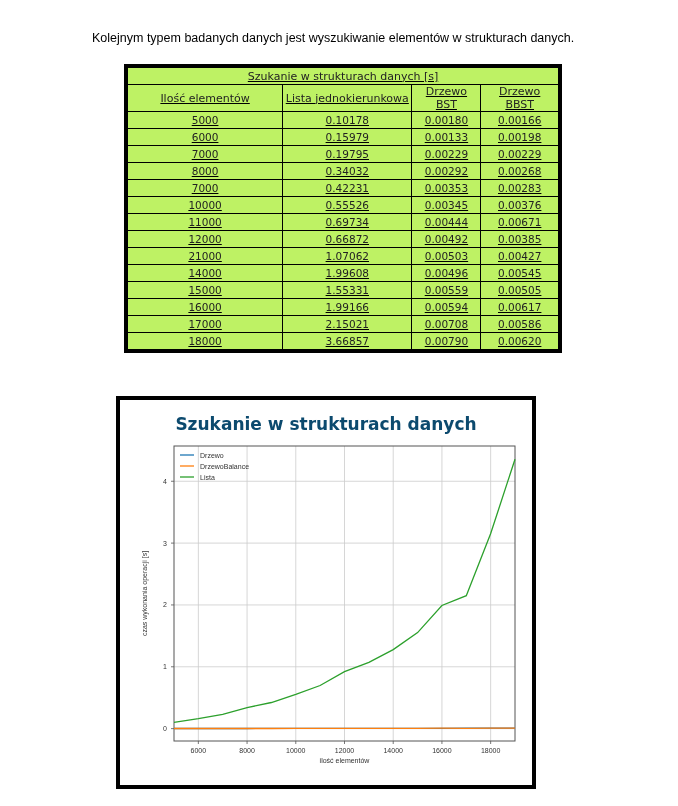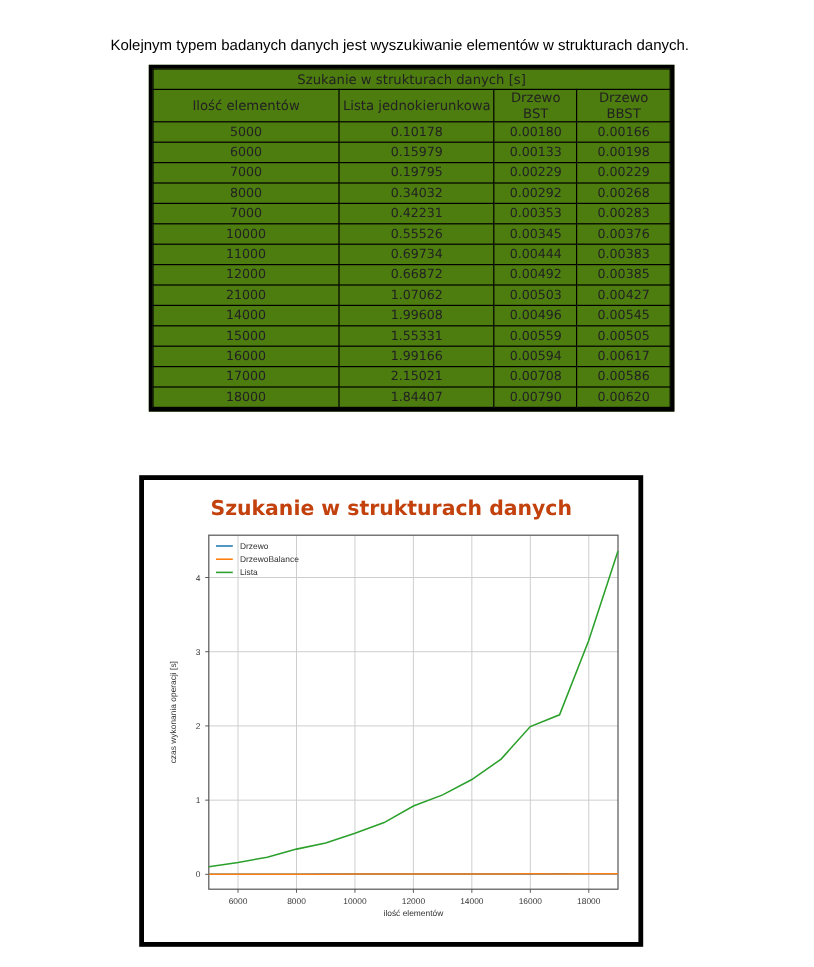--- a/index.html
+++ b/index.html
@@ -1,24 +1,24 @@
 <!DOCTYPE html>
 <html><head>
 <meta charset="utf-8">
 <style>
   html, body { margin:0; padding:0; background:#ffffff; }
   body { width:678px; height:806px; position:relative; overflow:hidden; font-family:"Liberation Sans", sans-serif; color:#000; }
   .intro { position:absolute; left:92px; top:31px; font-size:12.5px; font-family:"Liberation Sans", sans-serif; }
-  .tbl-wrap { position:absolute; left:124px; top:54px; width:432px; border:3px solid #000; background:#4d7c0f; }
+  .tbl-wrap { position:absolute; left:124px; top:64px; width:432px; border:3px solid #000; background:#bef264;text-decoration:underline; }
   table { border-collapse:collapse; width:100%; font-family:"DejaVu Sans", sans-serif; font-size:10.5px; }
   td, th { border:1px solid #000; text-align:center; height:16px; padding:0 2px; font-weight:normal; color:#222; }
   th.caption { font-size:11px; }
   .hdr th { font-size:11px; }
   .chart-frame { position:absolute; left:116px; top:396px; width:412px; height:385px; border:4px solid #000; background:#fff; }
-  .chart-title { position:absolute; left:0; width:100%; top:14px; text-align:center; font-family:"DejaVu Sans", sans-serif; font-weight:bold; font-size:17px; color:#c2410c; }
+  .chart-title { position:absolute; left:0; width:100%; top:14px; text-align:center; font-family:"DejaVu Sans", sans-serif; font-weight:bold; font-size:17px; color:#0c4a6e; }
   svg { position:absolute; left:0; top:0; }
   .tick { font-family:"Liberation Sans", sans-serif; font-size:7px; fill:#333; }
   .legend-text { font-family:"Liberation Sans", sans-serif; font-size:7px; fill:#333; }
 </style>
 </head>
 <body>
 
 <div class="intro">Kolejnym typem badanych danych jest wyszukiwanie elementów w strukturach danych.</div>
 
 <div class="tbl-wrap">
@@ -68,21 +68,21 @@
         <tr>
           <td>10000</td>
           <td>0.55526</td>
           <td>0.00345</td>
           <td>0.00376</td>
         </tr>
         <tr>
           <td>11000</td>
           <td>0.69734</td>
           <td>0.00444</td>
-          <td>0.00383</td>
+          <td>0.00671</td>
         </tr>
         <tr>
           <td>12000</td>
           <td>0.66872</td>
           <td>0.00492</td>
           <td>0.00385</td>
         </tr>
         <tr>
           <td>21000</td>
           <td>1.07062</td>
@@ -108,21 +108,21 @@
           <td>0.00617</td>
         </tr>
         <tr>
           <td>17000</td>
           <td>2.15021</td>
           <td>0.00708</td>
           <td>0.00586</td>
         </tr>
         <tr>
           <td>18000</td>
-          <td>1.84407</td>
+          <td>3.66857</td>
           <td>0.00790</td>
           <td>0.00620</td>
         </tr>
       </tbody>
   </table>
 </div>
 
 <div class="chart-frame">
   <div class="chart-title">Szukanie w strukturach danych</div>
   <svg id="chart" width="412" height="385">

